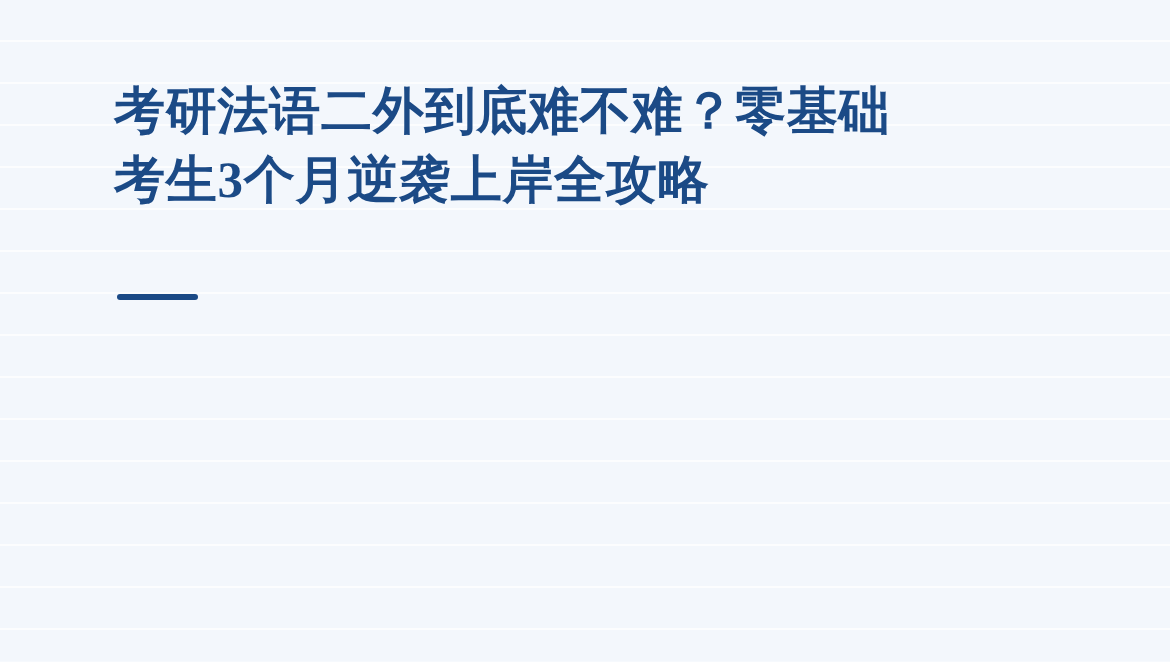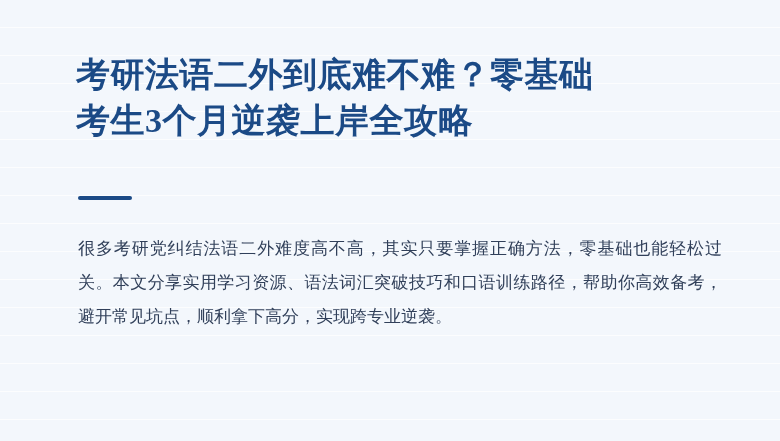--- a/index.html
+++ b/index.html
@@ -74,15 +74,14 @@
   }
 </style>
 </head>
 <body>
 
 <div class="card">
   <div class="inner">
     <h1 class="title">考研法语二外到底难不难？零基础
 考生3个月逆袭上岸全攻略</h1>
     <div class="rule"></div>
-    <p class="summary">很多考研党纠结法语二外难度高不高，其实只要掌握正确方法，零基础也能轻松过关。本文分享实用学习资源、语法词汇突破技巧和口语训练路径，帮助你高效备考，避开常见坑点，顺利拿下高分，实现跨专业逆袭。</p>
   </div>
 </div>
 
 </body></html>

